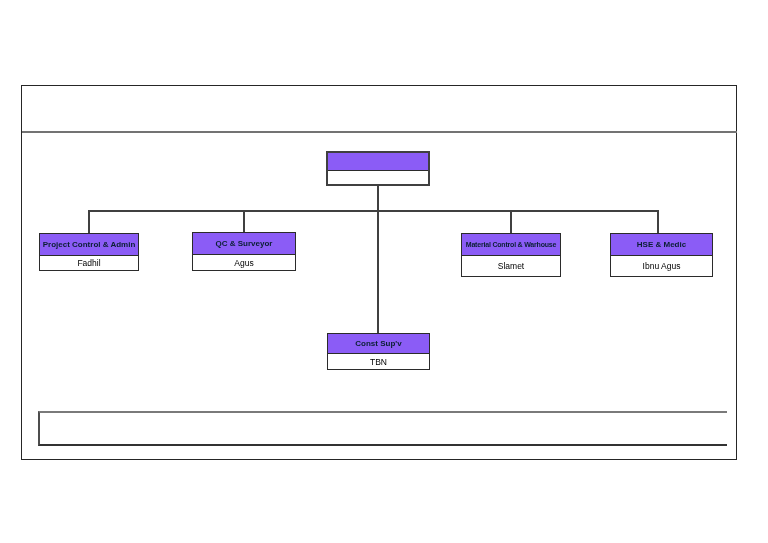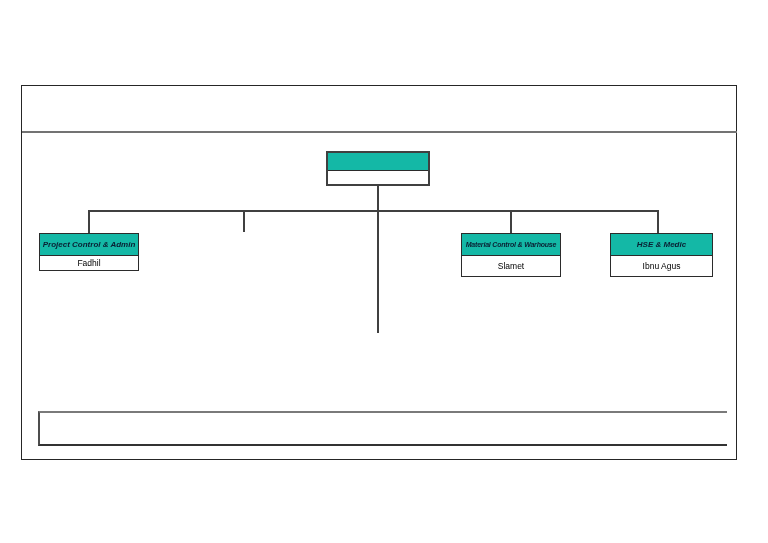--- a/index.html
+++ b/index.html
@@ -26,22 +26,22 @@
   .line{position:absolute;background:#404040;}
   .vline{width:1.5px;}
   .hline{height:1.5px;}
   
   .node{
     position:absolute;display:flex;flex-direction:column;
     border:1.3px solid #2b2b2b;background:#ffffff;box-sizing:border-box;
   }
   .node .cell{display:flex;align-items:center;justify-content:center;overflow:hidden;}
   .node .title-cell{
-    background:#14b8a6;color:#0a1f33;font-size:8px;font-weight:bold;
-    border-bottom:1.2px solid #2b2b2b;white-space:nowrap;font-style:italic;
+    background:#8b5cf6;color:#0a1f33;font-size:8px;font-weight:bold;
+    border-bottom:1.2px solid #2b2b2b;white-space:nowrap;
   }
   .node .name-cell{background:#ffffff;color:#000000;font-size:8.5px;white-space:nowrap;}
   .node-root{left:326px;top:151px;width:104px;height:35px;border:2px solid #404040;}
   .node-root .title-cell{height:17px;}
   .node-root .name-cell{flex:1;}
   .node-c1{left:39px;top:233px;width:100px;height:38px;}
   .node-c2{left:192px;top:232px;width:104px;height:39px;}
   .node-c3{left:461px;top:233px;width:100px;height:44px;}
   .node-c4{left:610px;top:233px;width:103px;height:44px;}
   .node-c1 .title-cell,.node-c2 .title-cell,.node-c3 .title-cell,.node-c4 .title-cell{height:21px;}
@@ -71,27 +71,35 @@
   <div class="node node-root">
     <div class="cell title-cell"></div>
     <div class="cell name-cell"></div>
   </div>
 
   <div class="node node-c1">
     <div class="cell title-cell">Project Control &amp; Admin</div>
     <div class="cell name-cell">Fadhil</div>
   </div>
 
+  <div class="node node-c2">
+    <div class="cell title-cell">QC &amp; Surveyor</div>
+    <div class="cell name-cell">Agus</div>
+  </div>
 
   <div class="node node-c3">
     <div class="cell title-cell">Material Control &amp; Warhouse</div>
     <div class="cell name-cell">Slamet</div>
   </div>
 
   <div class="node node-c4">
     <div class="cell title-cell">HSE &amp; Medic</div>
     <div class="cell name-cell">Ibnu Agus</div>
   </div>
 
+  <div class="node node-sub">
+    <div class="cell title-cell">Const Sup'v</div>
+    <div class="cell name-cell">TBN</div>
+  </div>
 
   <div class="footer-band"></div>
 
 </div>
 
 </body></html>

